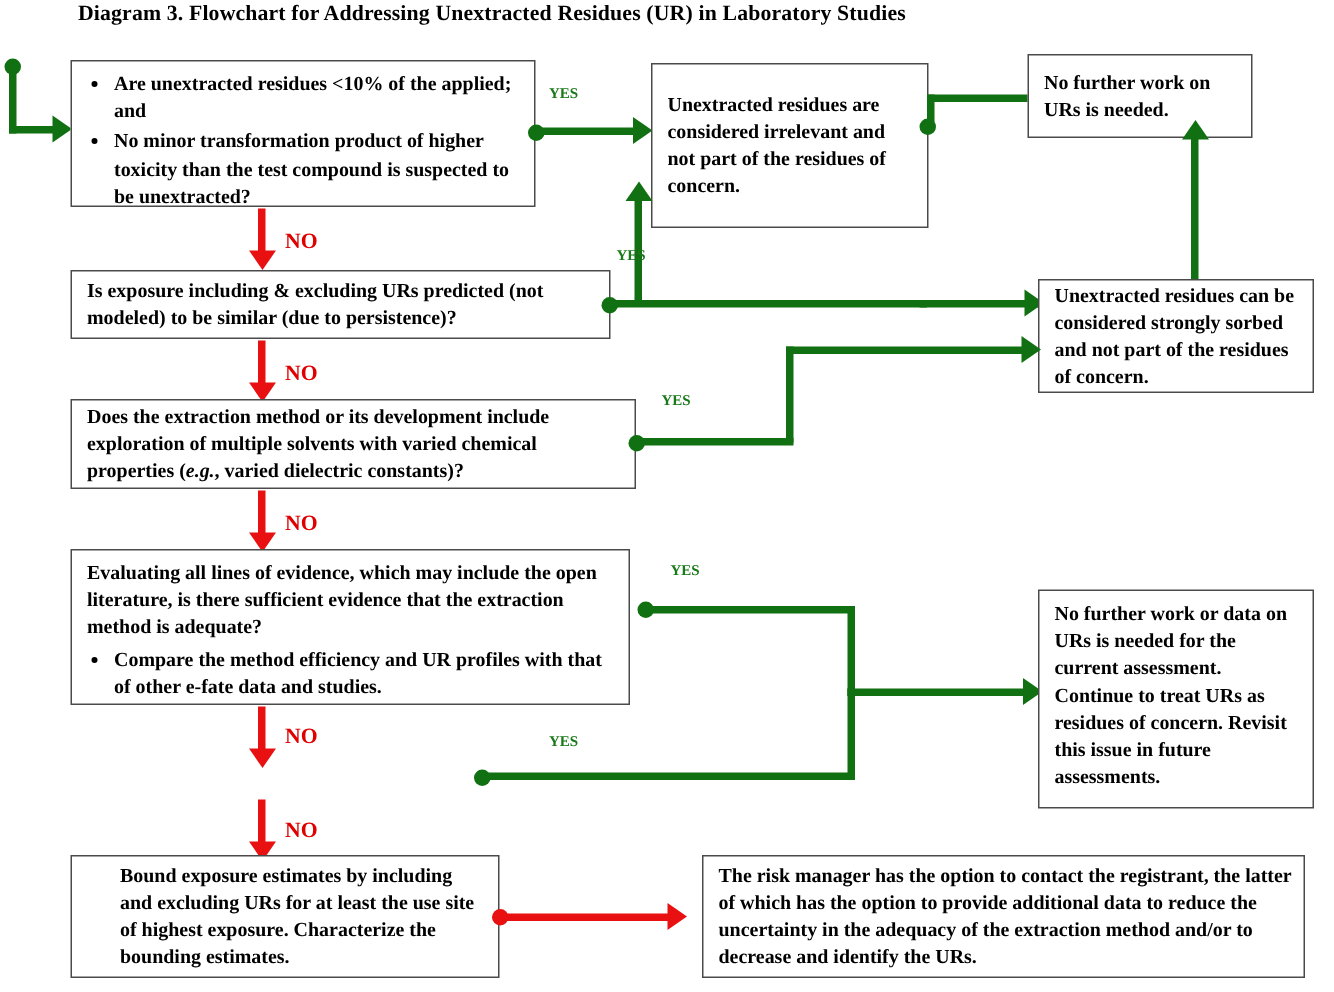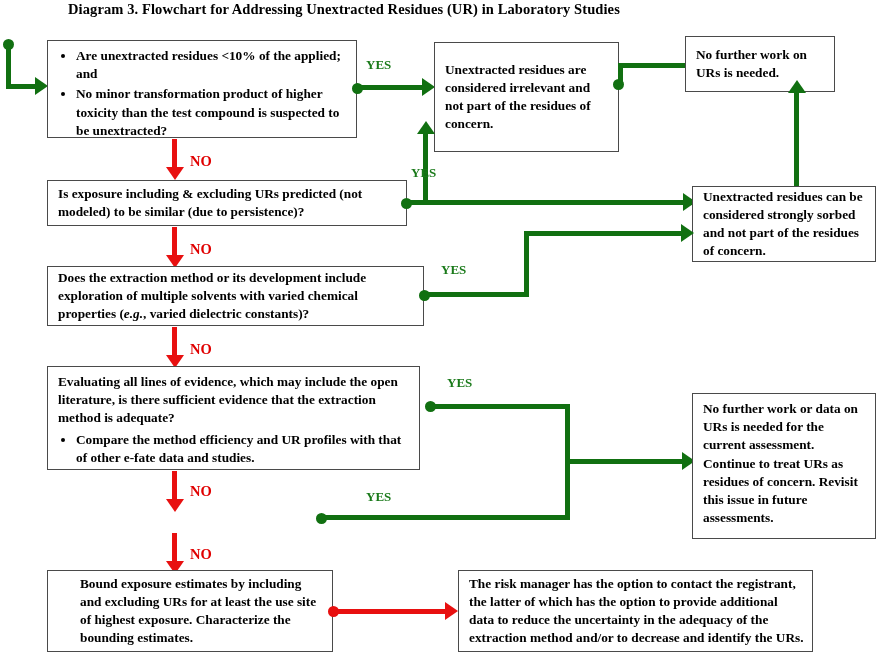--- a/index.html
+++ b/index.html
@@ -14,21 +14,21 @@
     color: #000000;
     overflow: hidden;
   }
   #root {
     position: relative;
     width: 889px;
     height: 661px;
   }
   .title {
     position: absolute;
-    left: 68px;
+    left: 52px;
     top: 1px;
     font-size: 14.5px;
     font-weight: bold;
     letter-spacing: 0.1px;
     white-space: nowrap;
   }
   .box {
     position: absolute;
     box-sizing: border-box;
     border: 1px solid #4a4a4a;
@@ -52,21 +52,21 @@
   .box ul li {
     margin: 0 0 2px 0;
   }
   .box ul li:last-child { margin-bottom: 0; }
   .box p {
     margin: 0;
   }
   .yes-label {
     position: absolute;
     color: #1a7a1a;
-    font-size: 13px;
+    font-size: 10px;
     font-weight: bold;
   }
   .no-label {
     position: absolute;
     color: #e00000;
     font-size: 14.5px;
     font-weight: bold;
   }
   .seg {
     position: absolute;
@@ -226,17 +226,17 @@
   <div class="no-label" style="left:190px; top:546px;">NO</div>
 
   <div class="box center-v" style="left:47px; top:570px; width:286px; height:82px;padding-left:32px;">
     <p>Bound exposure estimates by including and excluding URs for at least the use site of highest exposure. Characterize the bounding estimates.</p>
   </div>
 
   <div class="dot red" style="left:328px; top:606px;"></div>
   <div class="seg red" style="left:333px; top:609px; width:115px; height:5px;"></div>
   <div class="arrow red-right" style="left:445px; top:602px;"></div>
 
-  <div class="box center-v" style="left:458px; top:570px; width:355px; height:82px;">
+  <div class="box center-v" style="left:468px; top:570px; width:402px; height:82px;">
     <p>The risk manager has the option to contact the registrant, the latter of which has the option to provide additional data to reduce the uncertainty in the adequacy of the extraction method and/or to decrease and identify the URs.</p>
   </div>
 
 </div>
 
 </body></html>

